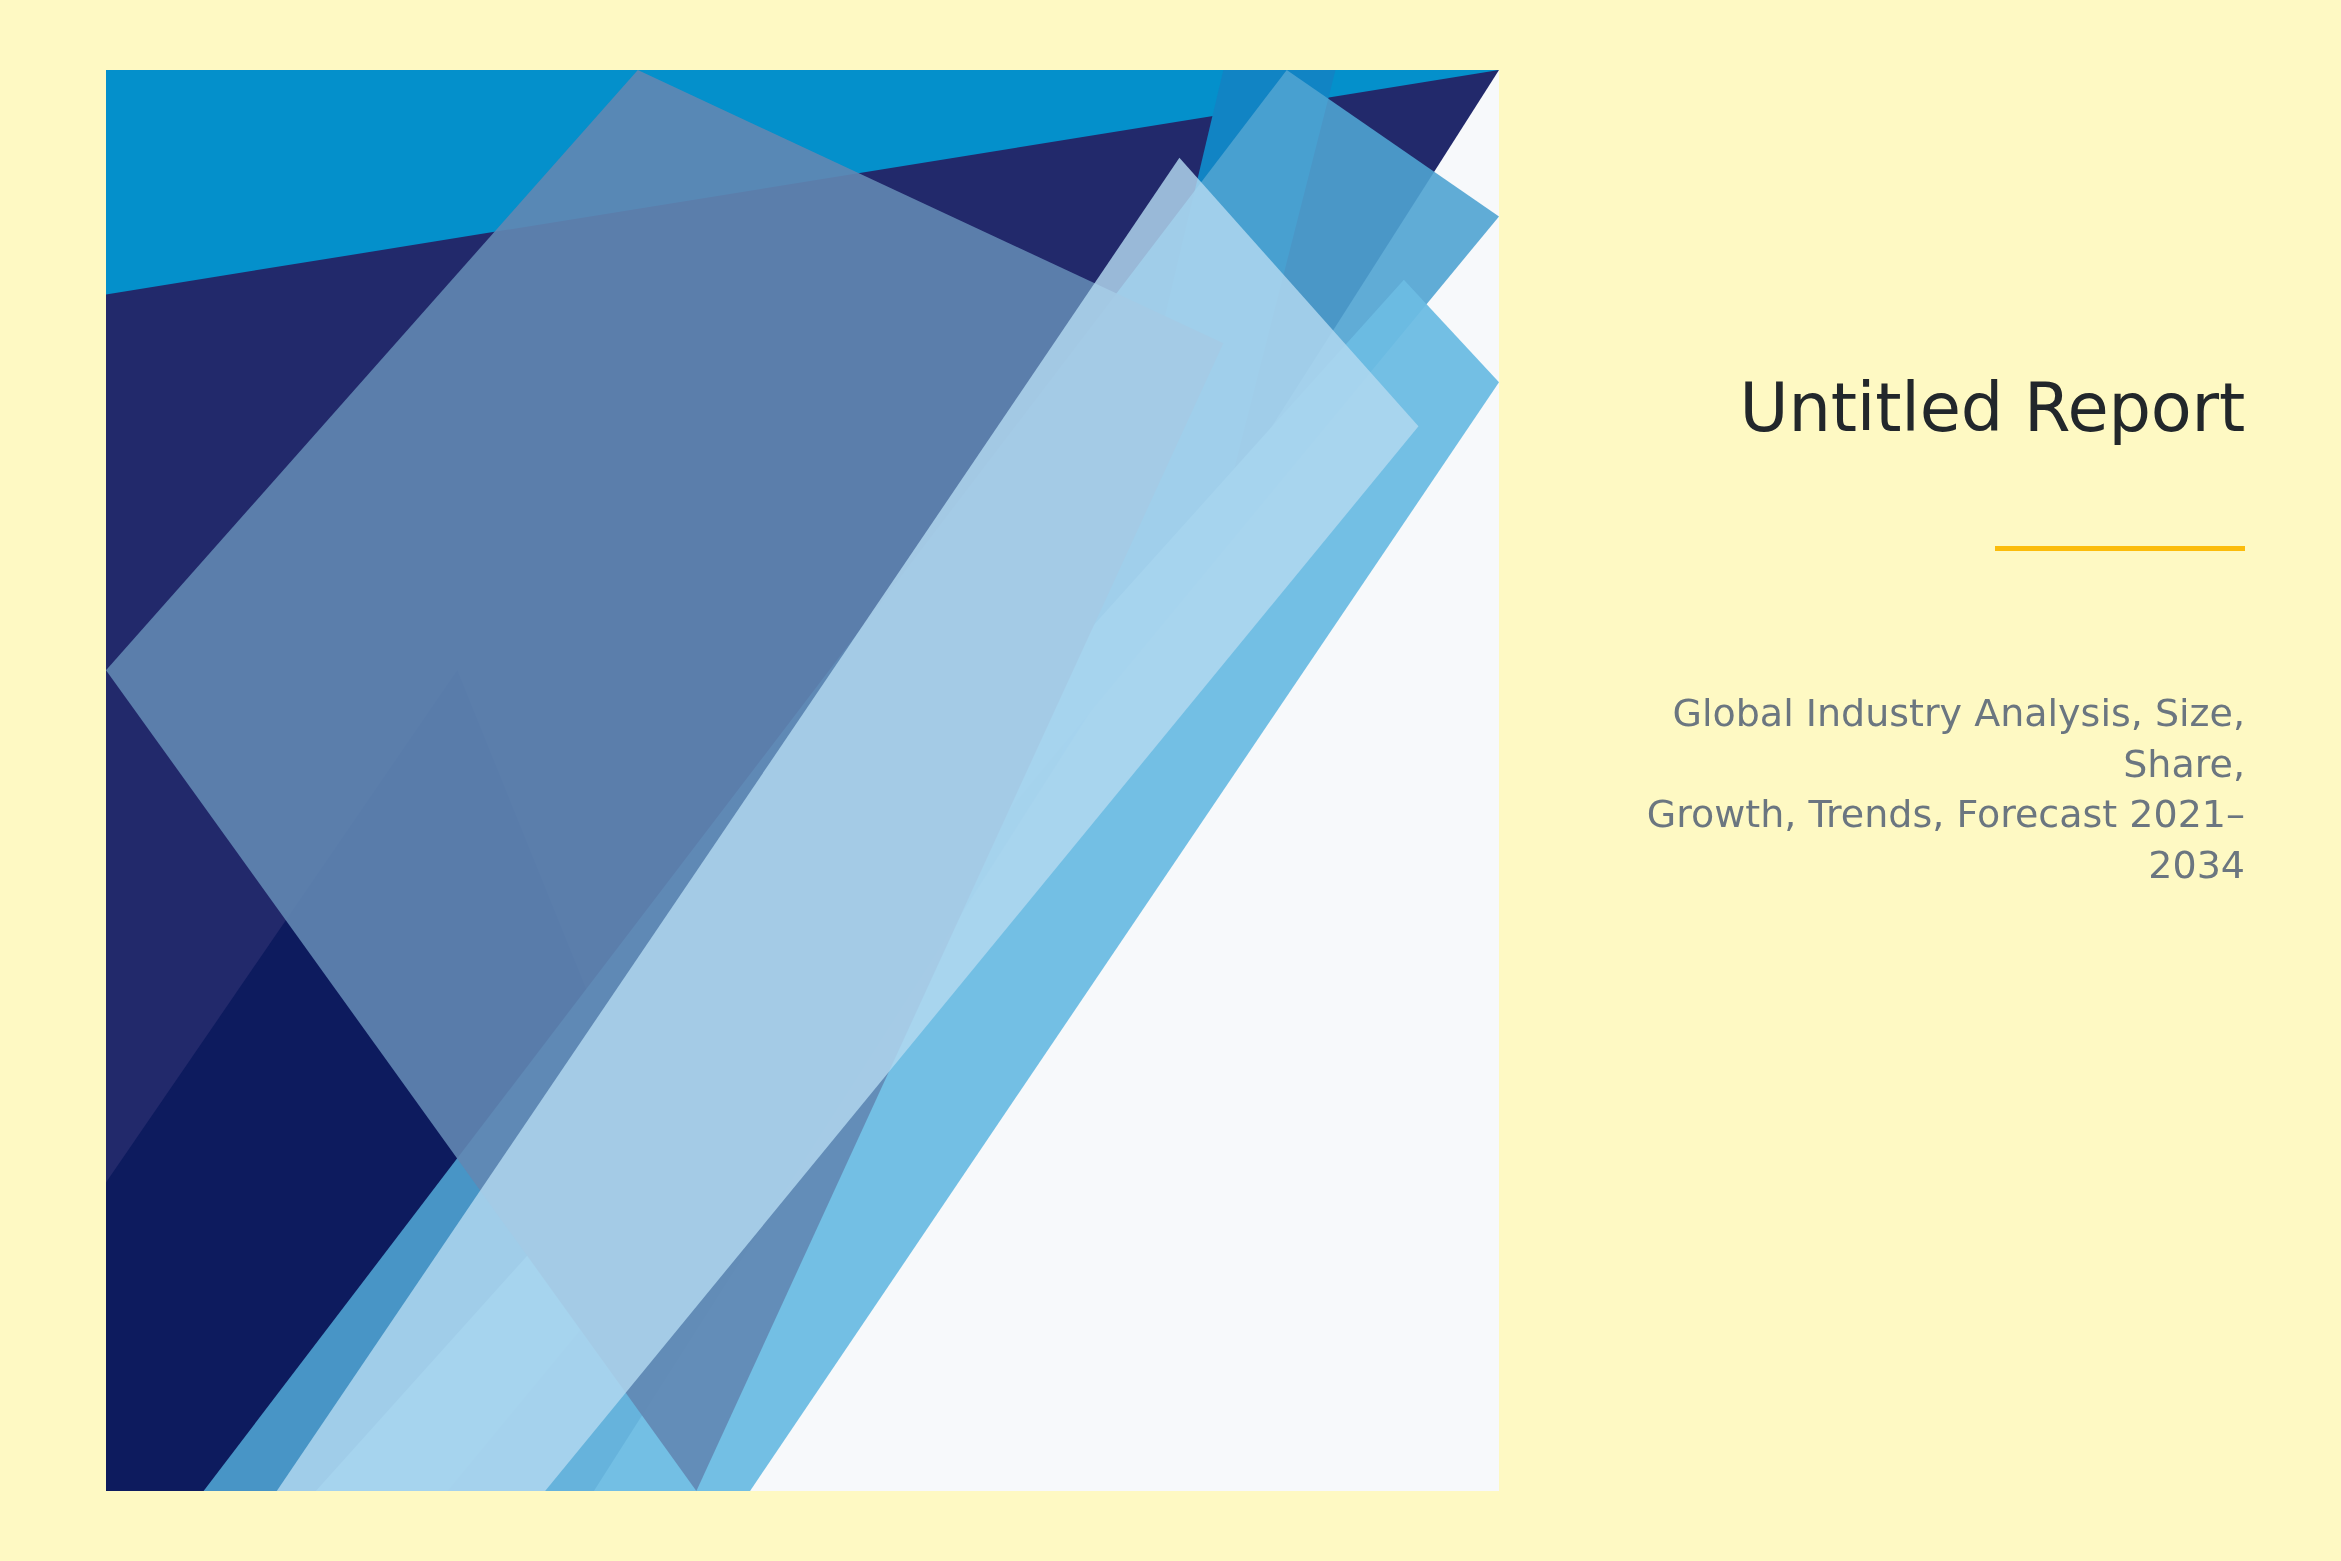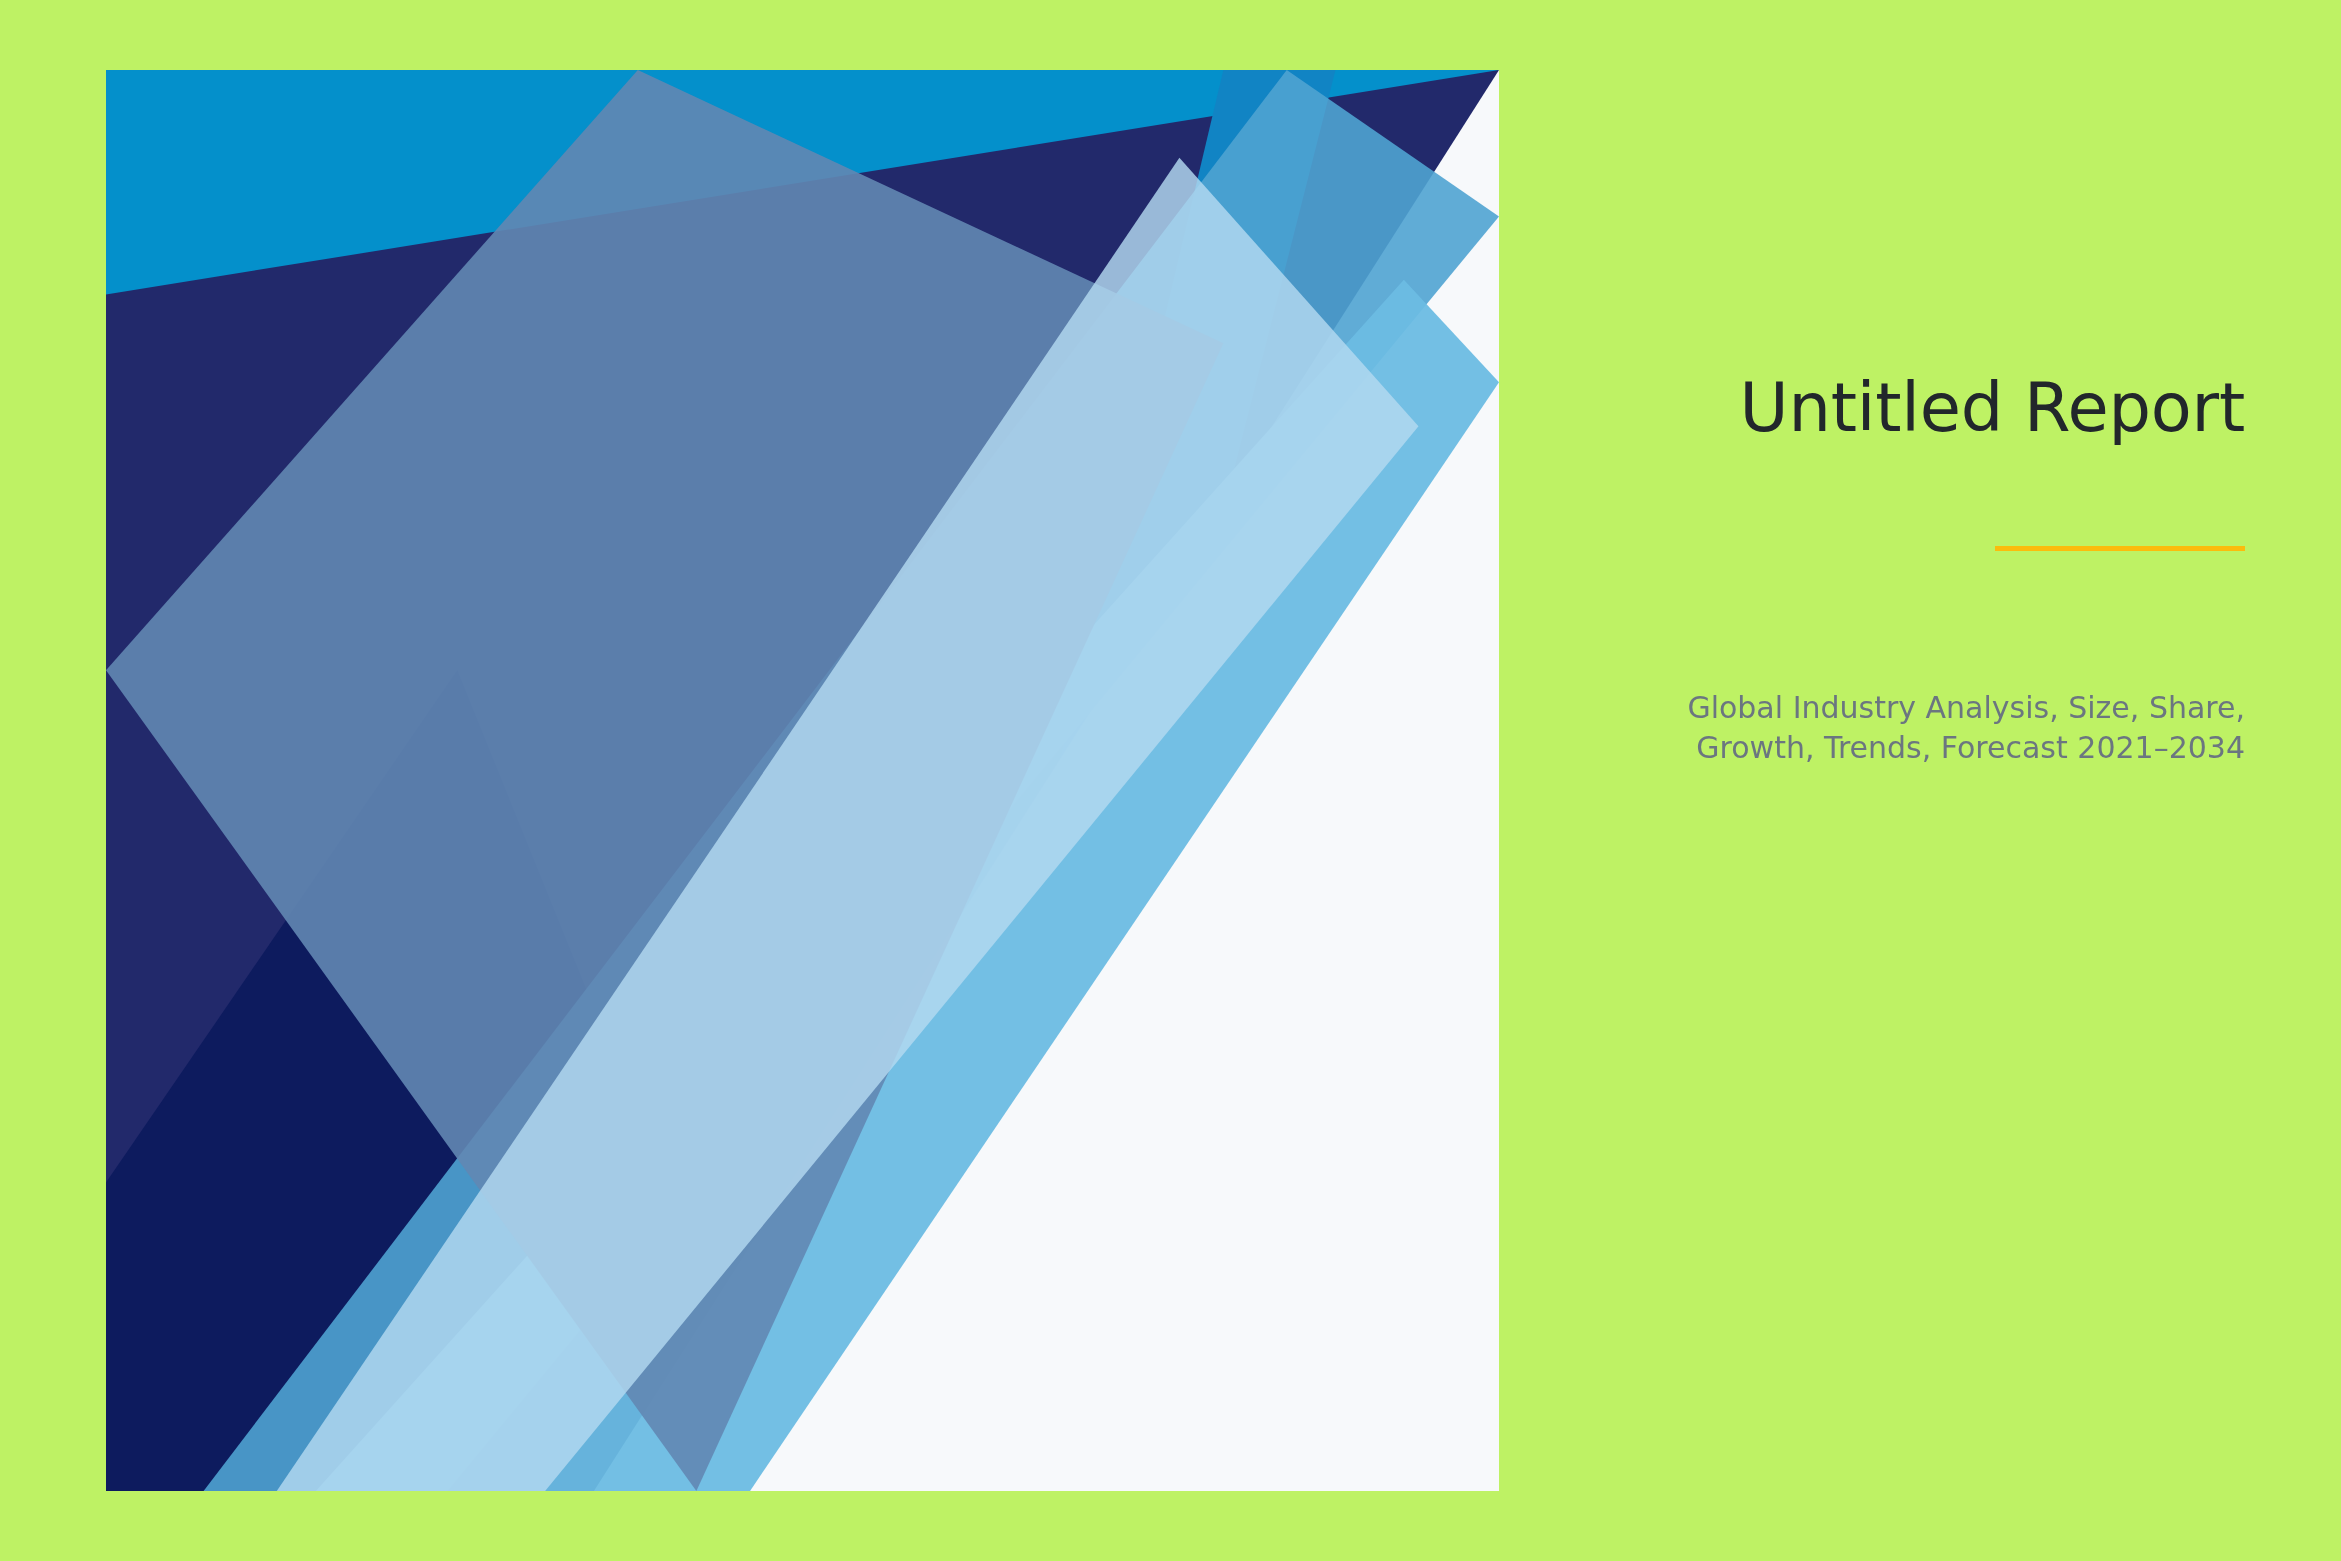--- a/index.html
+++ b/index.html
@@ -57,33 +57,33 @@
   .title-rule {
     width: 250px;
     height: 5.4px;
     background: #fbbc0c;
     margin: 100px 0 0 auto;
     border: 0;
   }
 
   .report-subtitle {
     margin: 137px 0 0 0;
-    font-size: 30px;
+    font-size: 38px;
     font-weight: 400;
     line-height: 1.33;
     color: #6b7680;
   }
   .report-subtitle .sub-line {
     display: block;
   }
 </style>
 </head>
 <body style="background: rgb(247, 249, 251);">
 
-<div class="cover-page" style="background: #bef264;">
+<div class="cover-page" style="background: #fef9c3;">
 
   <div class="cover-artwork">
     <svg viewBox="0 0 2855 2912" preserveAspectRatio="none">
       <defs>
         <clipPath id="panelClip">
           <rect x="0" y="0" width="2855" height="2912"></rect>
         </clipPath>
       </defs>
 
       <g clip-path="url(#panelClip)">

